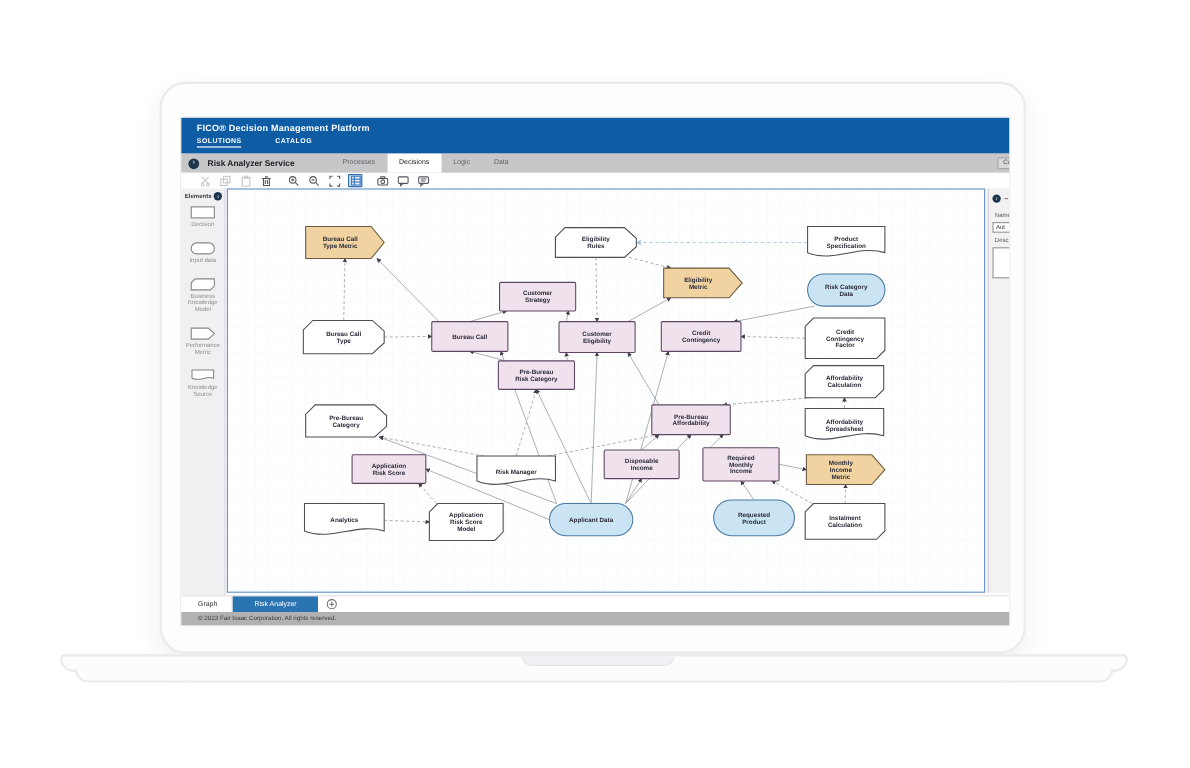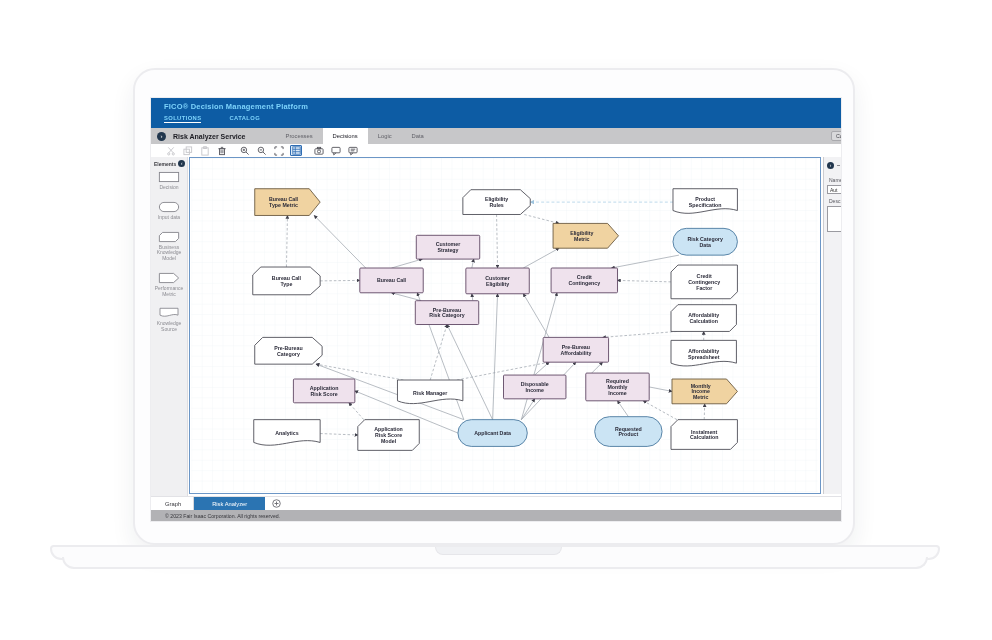--- a/index.html
+++ b/index.html
@@ -11,21 +11,21 @@
                border:2px solid #ececef;border-radius:22px;box-shadow:0 10px 24px rgba(30,40,60,.07);}
   .laptop-base{position:absolute;left:50px;top:545px;width:890px;height:15px;background:#fcfcfd;
                border:2px solid #ececef;border-radius:4px 4px 12px 12px;}
   .base-notch{position:absolute;left:383px;top:0;width:127px;height:8px;background:#f0f1f4;
               border:1px solid #e6e6ea;border-top:none;border-radius:0 0 8px 8px;}
   .laptop-lip{position:absolute;left:62px;top:557px;width:866px;height:12px;background:#fcfcfd;
               border:2px solid #ececef;border-top:none;border-radius:0 0 20px 20px;}
   
   .screen{position:absolute;left:15px;top:27px;width:692px;height:425px;background:#ffffff;
           overflow:hidden;border:1px solid #ededf0;}
-  .app-header{position:absolute;left:0;top:0;width:692px;height:30px;background:#0d5ca4;color:#7dd3fc;
+  .app-header{position:absolute;left:0;top:0;width:692px;height:30px;background:#0d5ca4;color:#ffffff;
               padding:4px 0 0 13px;}
   .brand-title{font-size:7.5px;font-weight:bold;letter-spacing:.2px;}
   .header-nav{margin-top:4px;font-size:5.8px;letter-spacing:.4px;font-weight:bold;}
   .header-nav .nav-link{margin-right:26px;cursor:pointer;}
   .nav-link.active{border-bottom:1px solid #fff;padding-bottom:1px;}
   .tab-bar{position:absolute;left:0;top:30px;width:692px;height:16px;background:#c7c7c9;
            display:flex;align-items:center;overflow:hidden;}
   .panel-toggle{width:9px;height:9px;border-radius:50%;background:#21364d;color:#fff;font-size:6px;
                 line-height:9px;text-align:center;margin-left:6px;flex:0 0 auto;}
   .service-title{font-size:7px;font-weight:bold;color:#1b1b22;margin-left:7px;margin-right:30px;}

